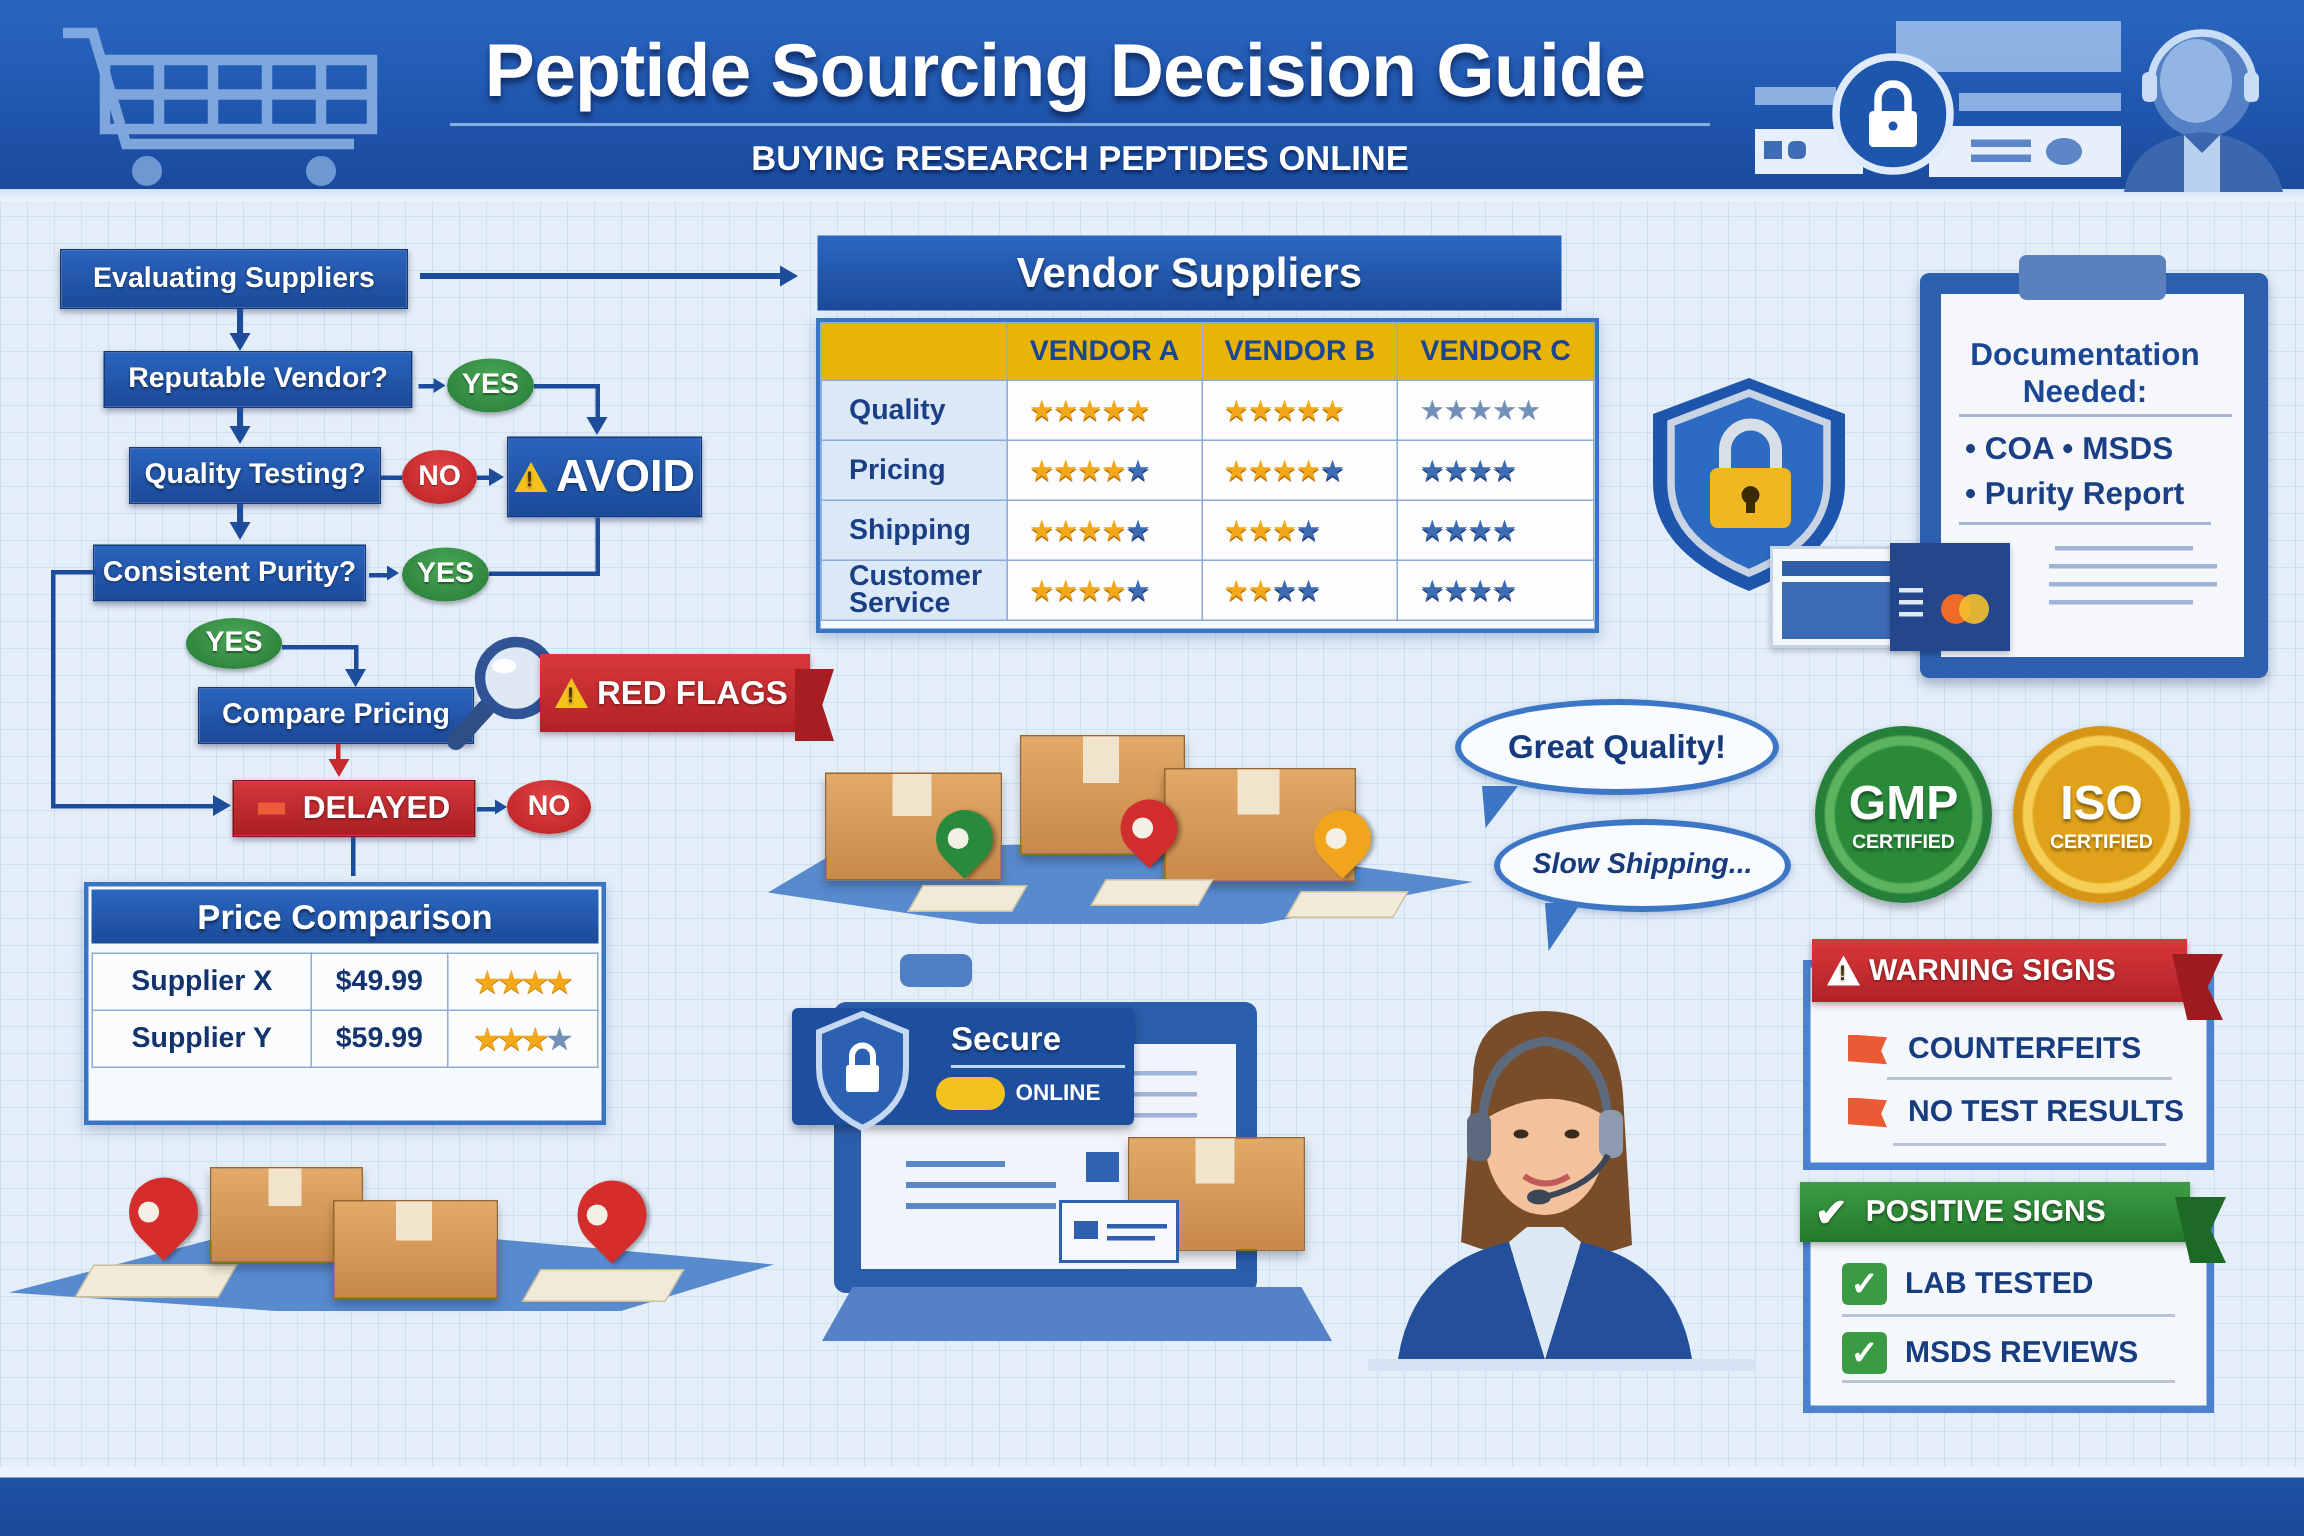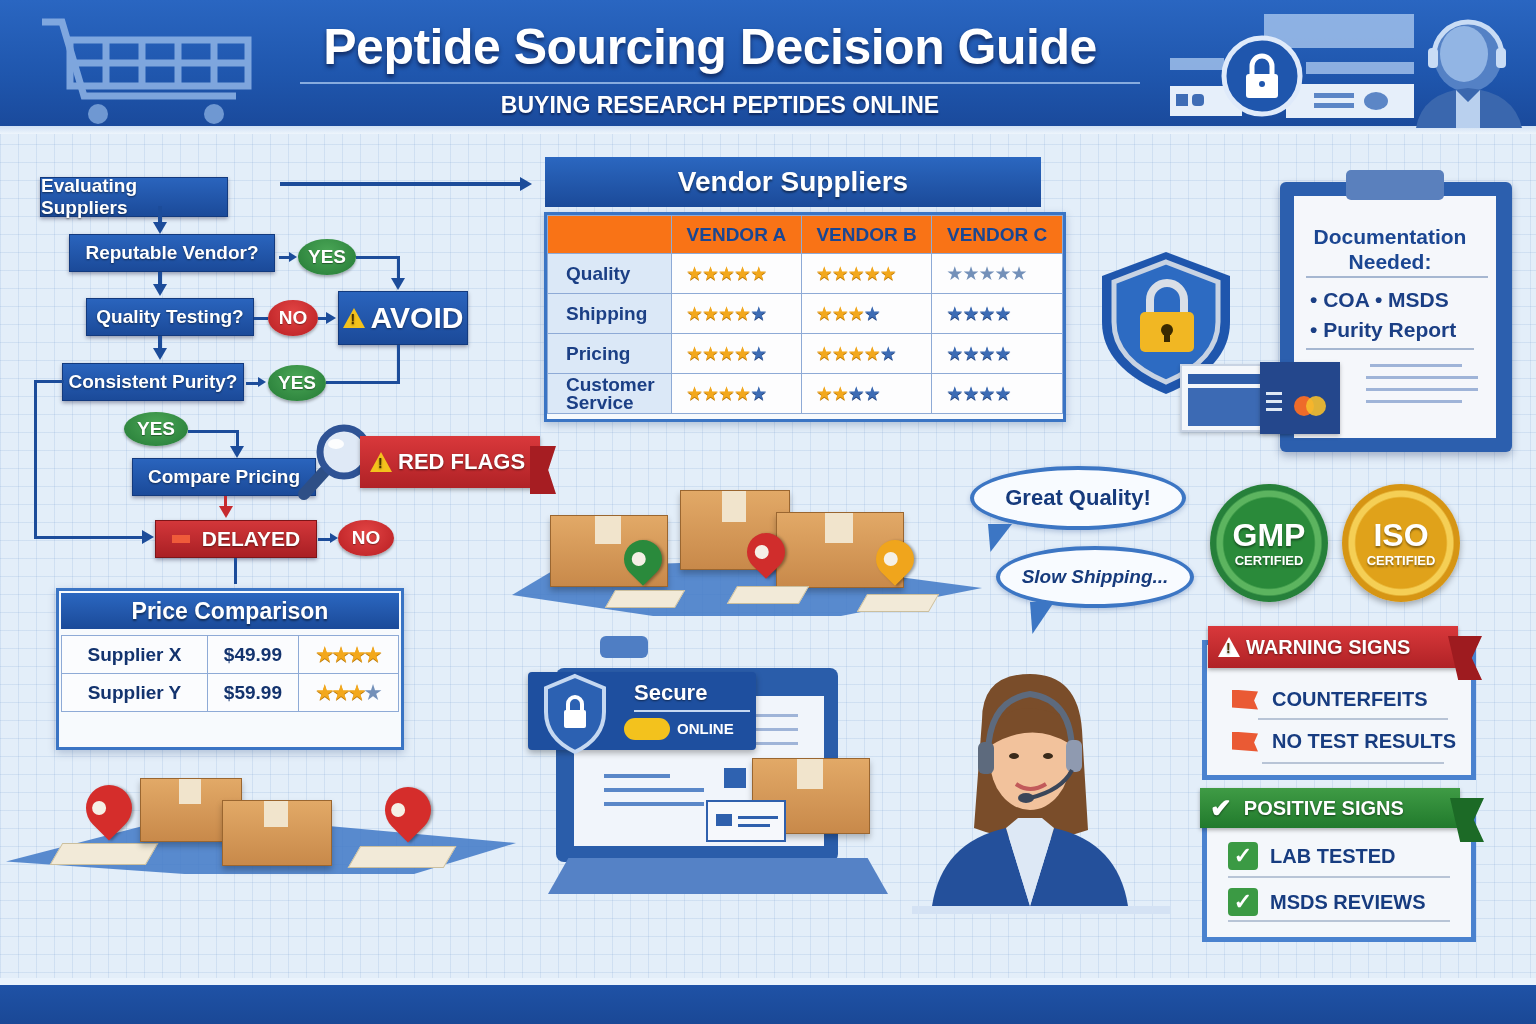--- a/index.html
+++ b/index.html
@@ -83,21 +83,21 @@
     background: #f7fafd; border: 3px solid #3a74c4;
     box-shadow: 0 3px 8px rgba(20,50,110,0.25);
   }
   .panel-title {
     background: linear-gradient(180deg,#2b67c0,#1b4a99);
     color: #fff; font-weight: bold; text-align: center;
     text-shadow: 0 2px 2px rgba(0,0,0,0.45);
   }
   table { border-collapse: collapse; width: 100%; }
   td, th { border: 1px solid #8eaad6; }
-  .vt th { color: #1a4692; font-size: 19px; font-weight: bold; height: 38px; background: #f97316; }
+  .vt th { color: #1a4692; font-size: 19px; font-weight: bold; height: 38px; background: #eab308; }
   .vt td { height: 40px; }
   .vt td.lbl { color: #1b3f85; font-size: 19px; font-weight: bold; padding-left: 18px; background: #dbe8f7; width: 124px; line-height: 18px; }
   .vt td.stars { background: #fdfdfe; padding-left: 14px; }
   .star { font-size: 19px; letter-spacing: -1px; }
   .star.gold { color: #f3a81c; text-shadow: 0 1px 0 #b97606; }
   .star.grey { color: #7390b9; }
   .star.blue { color: #3d6cb5; text-shadow: 0 1px 0 #203f78; }
 
   .pt th { background: linear-gradient(180deg,#2e6cc3,#225aa8); color: #fff; font-size: 18px; height: 38px; font-weight: bold; text-shadow: 0 1px 1px rgba(0,0,0,0.4);}
   .pt td { height: 38px; background: #fbfcfe; color: #13336e; font-weight: bold; font-size: 19px; text-align: center; }
@@ -193,21 +193,21 @@
 <svg class="abs" style="left:1410px;top:10px" width="120" height="118">
   <ellipse cx="58" cy="46" rx="34" ry="36" fill="#5481c5"></ellipse>
   <ellipse cx="54" cy="44" rx="24" ry="28" fill="#92b5e4"></ellipse>
   <path d="M24 46 a34 34 0 0 1 68 0" fill="none" stroke="#c9dcf5" stroke-width="5"></path>
   <rect x="18" y="38" width="10" height="20" rx="4" fill="#c9dcf5"></rect>
     <rect x="86" y="38" width="10" height="20" rx="4" fill="#c9dcf5"></rect>
   <path d="M6 118 q6 -36 52 -40 q46 4 54 40 z" fill="#3a67ae"></path>
   <path d="M46 80 l12 12 l12 -12 v38 h-24 z" fill="#b9d0ee"></path>
 </svg>
 
-<div class="abs fbox" style="left:40px;top:177px;width:188px;height:40px">Evaluating Suppliers</div>
+<div class="abs fbox" style="left:40px;top:166px;width:232px;height:40px">Evaluating Suppliers</div>
 <div class="abs line" style="left:280px;top:182px;width:240px;height:4px"></div>
 <div class="abs arrow-right" style="left:520px;top:177px"></div>
 
 <div class="abs line" style="left:158px;top:206px;width:4px;height:18px"></div>
 <div class="abs arrow-down" style="left:153px;top:222px"></div>
 
 <div class="abs fbox" style="left:69px;top:234px;width:206px;height:38px">Reputable Vendor?</div>
 <div class="abs line" style="left:279px;top:256px;width:12px;height:3px"></div>
 <div class="abs arrow-right" style="left:289px;top:252px;border-top-width:5px;border-bottom-width:5px;border-left-width:8px"></div>
 <div class="abs pill green" style="left:298px;top:239px;width:58px;height:36px">YES</div>
@@ -311,29 +311,29 @@
       <th>VENDOR B</th>
       <th>VENDOR C</th>
     </tr>
     <tr>
       <td class="lbl">Quality</td>
       <td class="stars"><span class="star gold">★★★★★</span></td>
       <td class="stars"><span class="star gold">★★★★★</span></td>
       <td class="stars"><span class="star grey">★★★★★</span></td>
     </tr>
     <tr>
+      <td class="lbl">Pricing</td>
+      <td class="stars"><span class="star gold">★★★★</span><span class="star blue">★</span></td>
+      <td class="stars"><span class="star gold">★★★★</span><span class="star blue">★</span></td>
+      <td class="stars"><span class="star blue">★★★★</span></td>
+    </tr>
+    <tr>
       <td class="lbl">Shipping</td>
       <td class="stars"><span class="star gold">★★★★</span><span class="star blue">★</span></td>
       <td class="stars"><span class="star gold">★★★</span><span class="star blue">★</span></td>
-      <td class="stars"><span class="star blue">★★★★</span></td>
-    </tr>
-    <tr>
-      <td class="lbl">Pricing</td>
-      <td class="stars"><span class="star gold">★★★★</span><span class="star blue">★</span></td>
-      <td class="stars"><span class="star gold">★★★★</span><span class="star blue">★</span></td>
       <td class="stars"><span class="star blue">★★★★</span></td>
     </tr>
     <tr>
       <td class="lbl" style="width:100px">Customer Service</td>
       <td class="stars"><span class="star gold">★★★★</span><span class="star blue">★</span></td>
       <td class="stars"><span class="star gold">★★</span><span class="star blue">★★</span></td>
       <td class="stars"><span class="star blue">★★★★</span></td>
     </tr>
   </tbody>
     </table>

